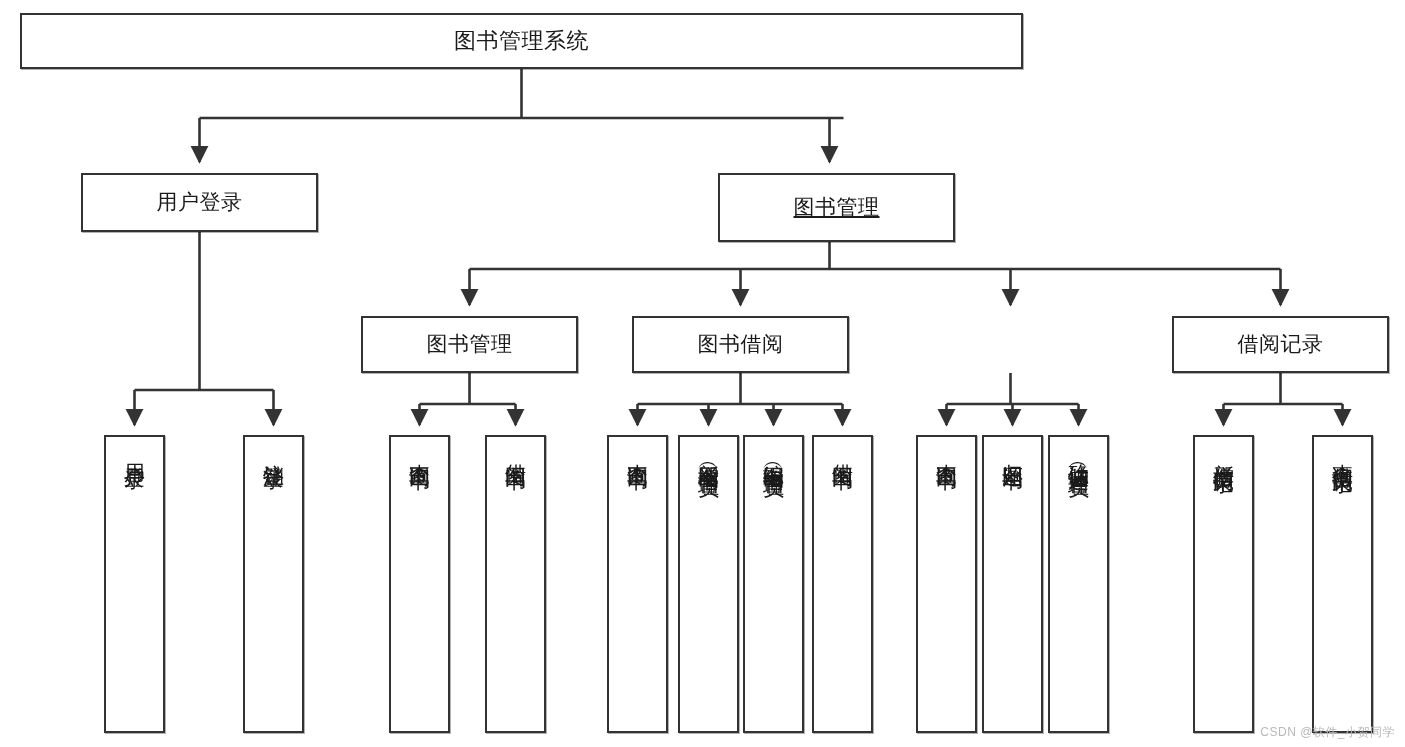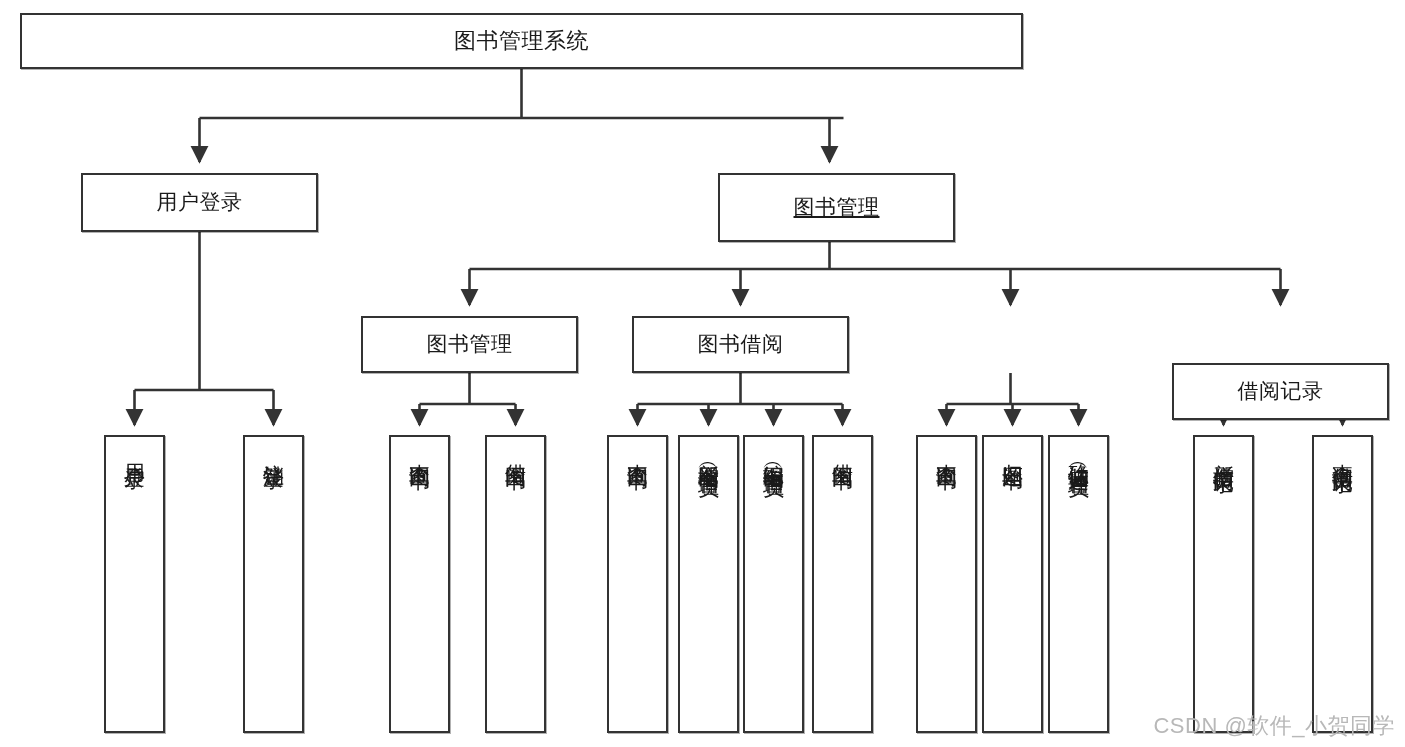--- a/index.html
+++ b/index.html
@@ -62,21 +62,21 @@
     text-orientation: upright;
     font-size: 21px;
     line-height: 1.05;
     letter-spacing: 2px;
     white-space: nowrap;
   }
   #watermark {
     position: absolute;
     right: 10px;
     bottom: 6px;
-    font-size: 22px;
+    font-size: 12px;
     color: #b8b8b8;
     letter-spacing: 0.5px;
     white-space: nowrap;
     user-select: none;
   }
 </style>
 </head>
 <body>
 
 <div id="diagram-root">
@@ -141,21 +141,21 @@
   <div class="node horiz" style="left:718px; top:173px; width:237px; height:69px;text-decoration:underline;">
     <span class="label">图书管理</span>
   </div>
 
   <div class="node horiz" style="left:361px; top:316px; width:217px; height:57px;">
     <span class="label">图书管理</span>
   </div>
   <div class="node horiz" style="left:632px; top:316px; width:217px; height:57px;">
     <span class="label">图书借阅</span>
   </div>
-  <div class="node horiz" style="left:1172px; top:316px; width:217px; height:57px;margin-top:47px;">
+  <div class="node horiz" style="left:1172px; top:316px; width:217px; height:57px;">
     <span class="label">借阅记录</span>
   </div>
 
   <div class="node vert" style="left:104px; top:435px; width:61px; height:298px;">
     <span class="label">用户登录</span>
   </div>
   <div class="node vert" style="left:243px; top:435px; width:61px; height:298px;">
     <span class="label">注销登录</span>
   </div>
   <div class="node vert" style="left:389px; top:435px; width:61px; height:298px;">

